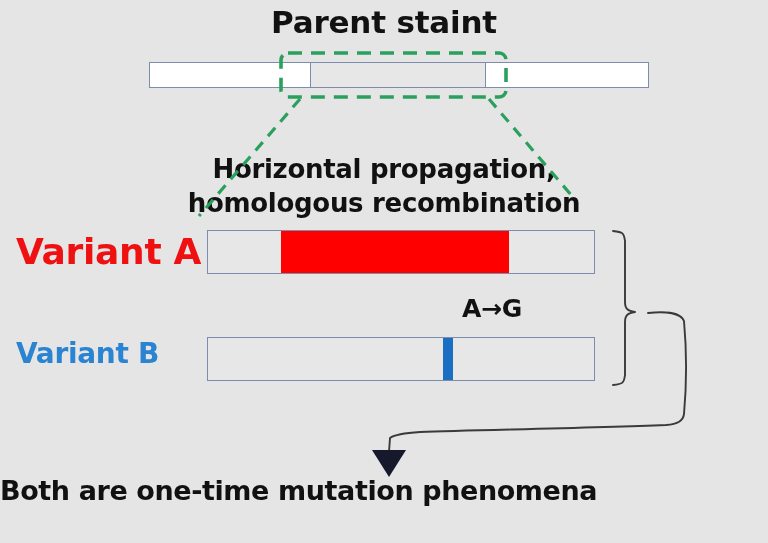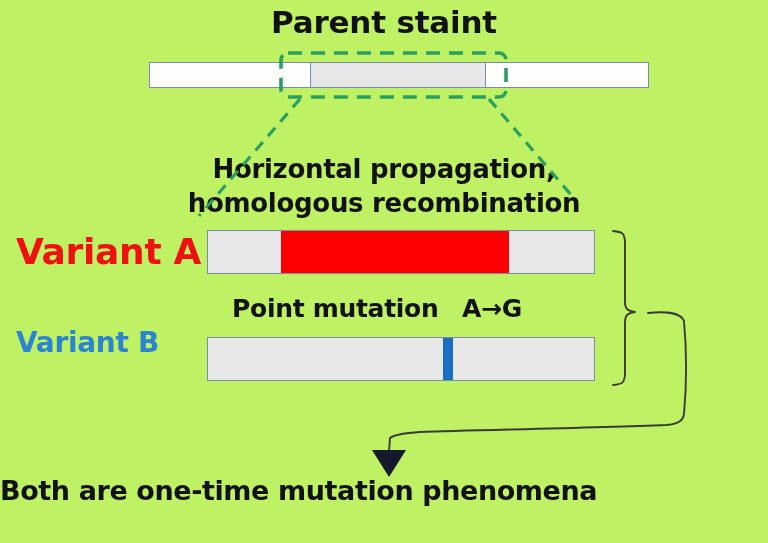--- a/index.html
+++ b/index.html
@@ -4,21 +4,21 @@
 <style>
   html, body {
     margin: 0;
     padding: 0;
     background: #ffffff;
   }
   #stage {
     position: relative;
     width: 768px;
     height: 543px;
-    background: #bef264;
+    background: #e5e5e5;
     overflow: hidden;
     font-family: "DejaVu Sans", sans-serif;
   }
   .txt {
     position: absolute;
     color: #111111;
     font-weight: bold;
     white-space: pre;
     line-height: 1.05;
   }
@@ -43,21 +43,21 @@
     font-size: 26px;
     letter-spacing: -0.3px;
   }
   #label-variant-a {
     left: 16px; top: 233px;
     font-size: 36px;
     color: #ef1111;
     letter-spacing: -0.3px;
   }
   #label-variant-b {
-    left: 16px; top: 328px;
+    left: 16px; top: 339px;
     font-size: 28px;
     color: #2a84d2;
     letter-spacing: -0.3px;
   }
   #label-point-mutation {
     left: 232px; top: 296px;
     font-size: 25px;
     letter-spacing: -0.3px;
   }
   #label-a-to-g {
@@ -136,21 +136,20 @@
   </div>
 
   <div class="txt" id="hp-line1">Horizontal propagation,</div>
   <div class="txt" id="hp-line2">homologous recombination</div>
 
   <div class="txt" id="label-variant-a">Variant A</div>
   <div class="bar" id="variant-a-bar">
     <div id="variant-a-red-segment"></div>
   </div>
 
-  <div class="txt" id="label-point-mutation">Point mutation</div>
   <div class="txt" id="label-a-to-g">A→G</div>
 
   <div class="txt" id="label-variant-b">Variant B</div>
   <div class="bar" id="variant-b-bar">
     <div id="variant-b-mutation-tick"></div>
   </div>
 
   <div class="txt" id="conclusion-text">Both are one-time mutation phenomena</div>
 
   <svg id="overlay" viewBox="0 0 768 543">

